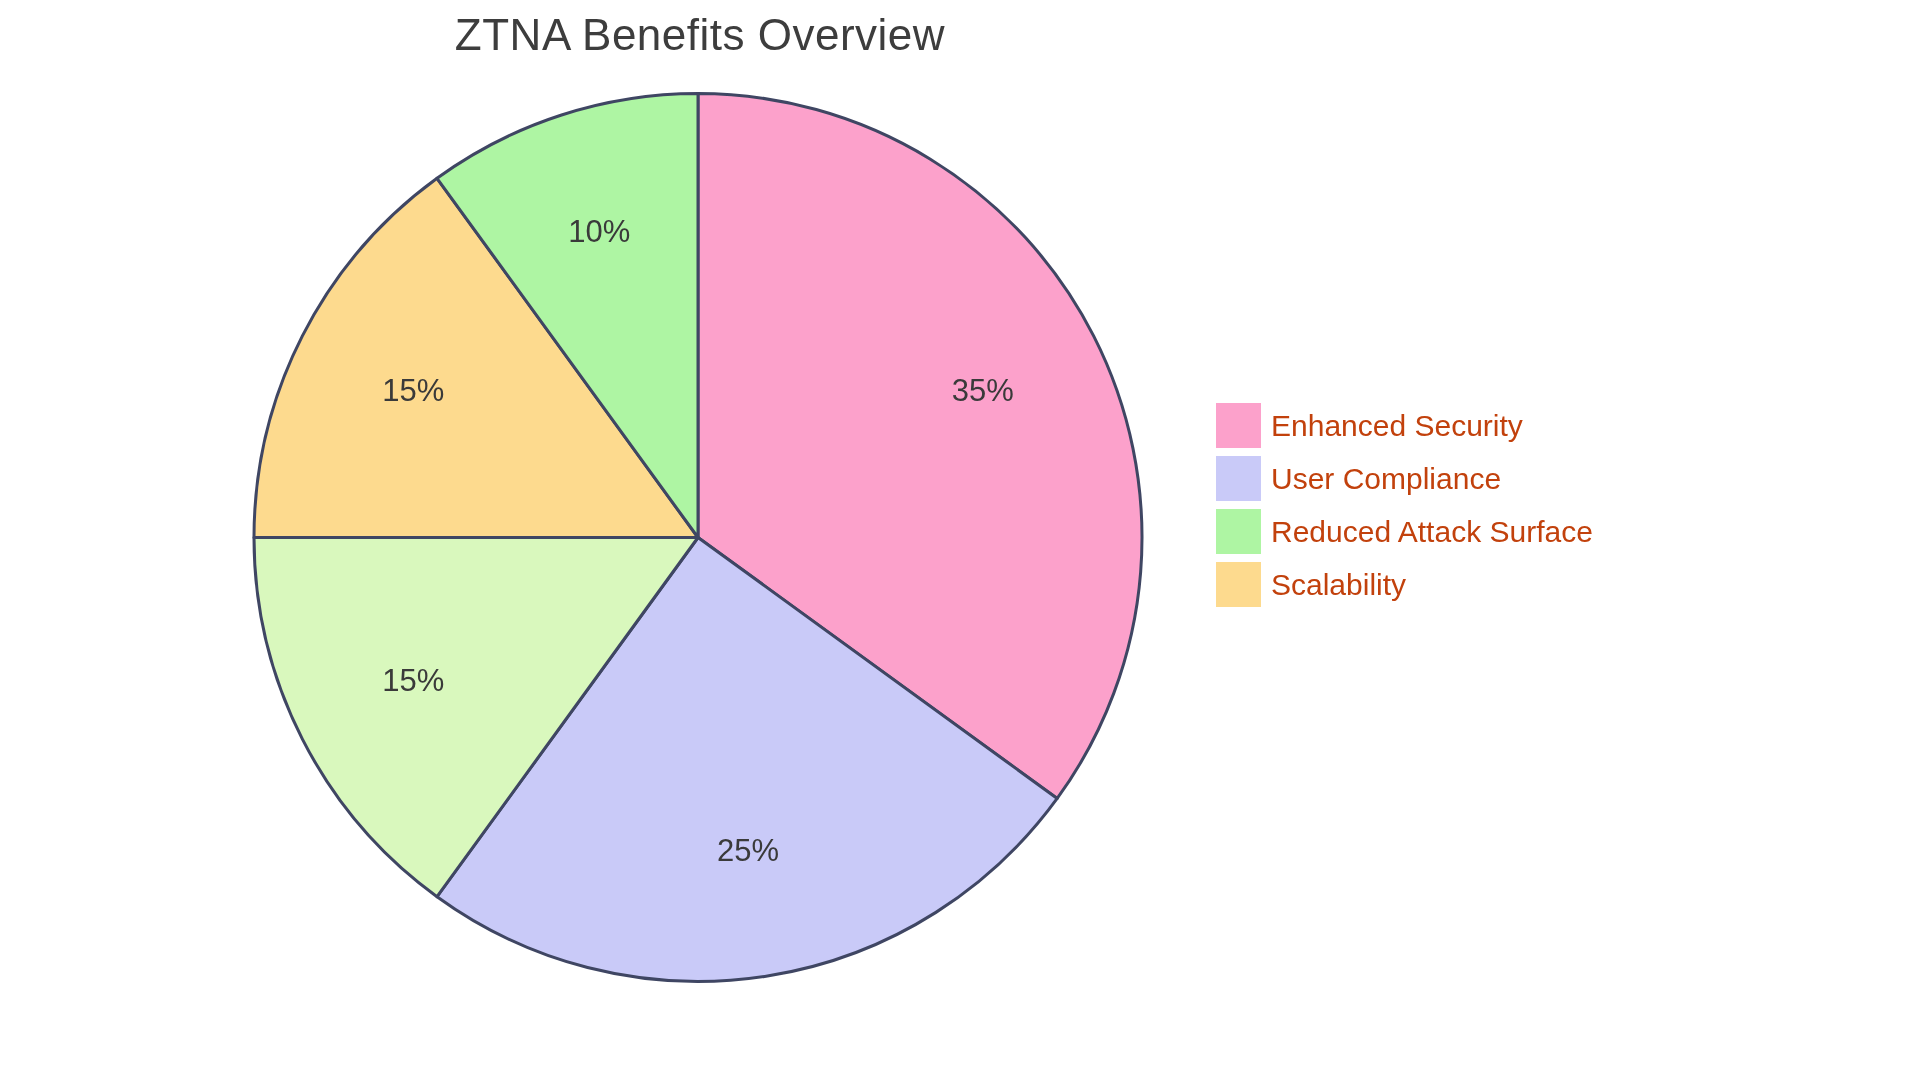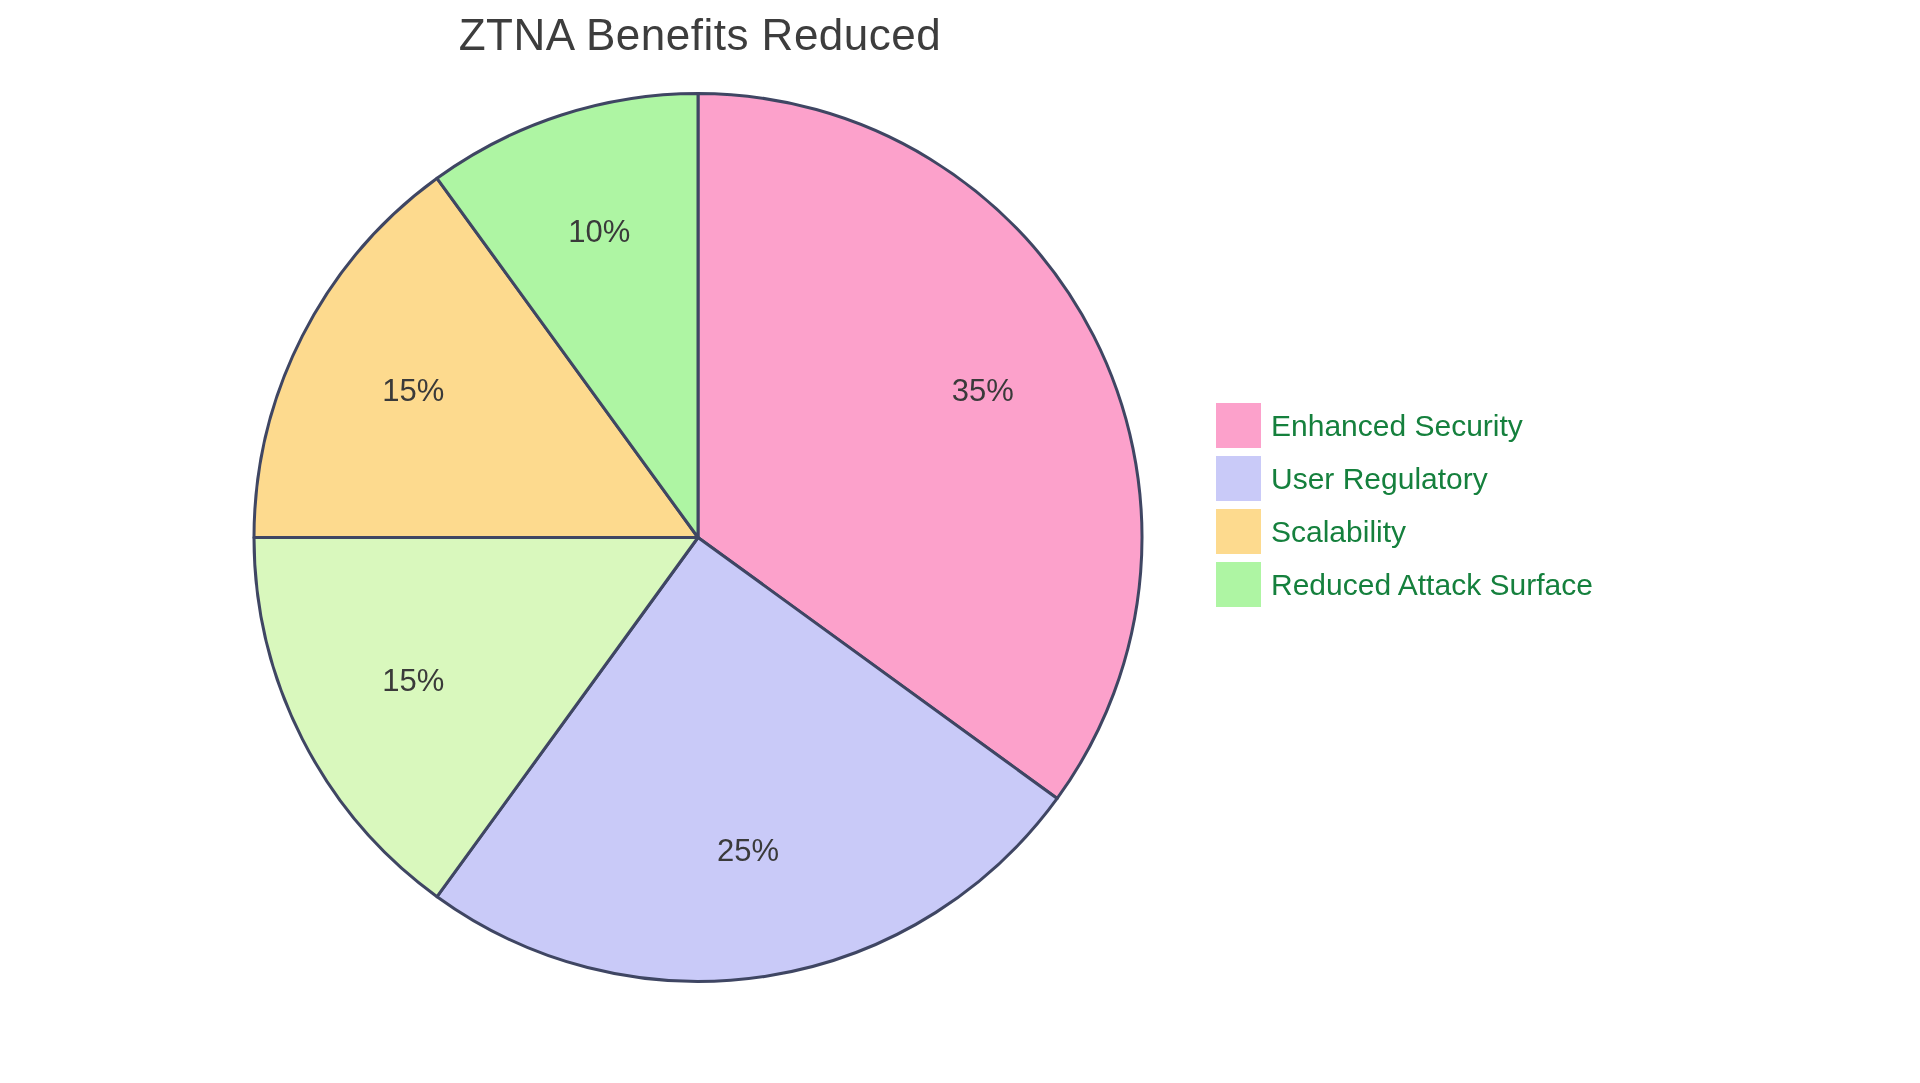--- a/index.html
+++ b/index.html
@@ -17,26 +17,26 @@
   }
   #pie-svg { position: absolute; left: 0; top: 0; }
   .pie-label {
     font-family: "Liberation Sans", sans-serif;
     font-size: 31px; fill: #3a3a3a;
     text-anchor: middle; dominant-baseline: middle;
   }
   .legend { position: absolute; left: 1216px; top: 403px; }
   .legend-row { display: flex; align-items: center; height: 45px; margin-bottom: 8px; }
   .legend-swatch { width: 45px; height: 45px; margin-right: 10px; flex: 0 0 auto; }
-  .legend-label { font-size: 30px; color: #15803d; white-space: nowrap; }
+  .legend-label { font-size: 30px; color: #c2410c; white-space: nowrap; }
 </style>
 </head>
 <body>
 
-<div class="chart-title">ZTNA Benefits Reduced</div>
+<div class="chart-title">ZTNA Benefits Overview</div>
 
 <svg id="pie-svg" width="1920" height="1083" viewBox="0 0 1920 1083">
     <path d="M 698 537.5 L 698.00 93.50 A 444 444 0 0 1 1057.20 798.48 Z" fill="#FCA1CB" stroke="#3F4663" stroke-width="3" stroke-linejoin="round"></path>
     <text x="982.8" y="392.4" class="pie-label" fill="#3a3a3a">35%</text>
     <path d="M 698 537.5 L 1057.20 798.48 A 444 444 0 0 1 437.02 896.70 Z" fill="#C9CAF8" stroke="#3F4663" stroke-width="3" stroke-linejoin="round"></path>
     <text x="748.0" y="853.2" class="pie-label" fill="#3a3a3a">25%</text>
     <path d="M 698 537.5 L 437.02 896.70 A 444 444 0 0 1 254.00 537.50 Z" fill="#D9F8BD" stroke="#3F4663" stroke-width="3" stroke-linejoin="round"></path>
     <text x="413.2" y="682.6" class="pie-label" fill="#3a3a3a">15%</text>
     <path d="M 698 537.5 L 254.00 537.50 A 444 444 0 0 1 437.02 178.30 Z" fill="#FDDA8E" stroke="#3F4663" stroke-width="3" stroke-linejoin="round"></path>
     <text x="413.2" y="392.4" class="pie-label" fill="#3a3a3a">15%</text>
@@ -44,23 +44,23 @@
     <text x="599.2" y="233.5" class="pie-label" fill="#3a3a3a">10%</text>
   </svg>
 
 <div class="legend">
     <div class="legend-row">
       <span class="legend-swatch" style="background: rgb(252, 161, 203);"></span>
       <span class="legend-label">Enhanced Security</span>
     </div>
     <div class="legend-row">
       <span class="legend-swatch" style="background: rgb(201, 202, 248);"></span>
-      <span class="legend-label">User Regulatory</span>
+      <span class="legend-label">User Compliance</span>
+    </div>
+    <div class="legend-row">
+      <span class="legend-swatch" style="background: rgb(174, 245, 163);"></span>
+      <span class="legend-label">Reduced Attack Surface</span>
     </div>
     <div class="legend-row">
       <span class="legend-swatch" style="background: rgb(253, 218, 142);"></span>
       <span class="legend-label">Scalability</span>
     </div>
-    <div class="legend-row">
-      <span class="legend-swatch" style="background: rgb(174, 245, 163);"></span>
-      <span class="legend-label">Reduced Attack Surface</span>
-    </div>
   </div>
 
 </body></html>

